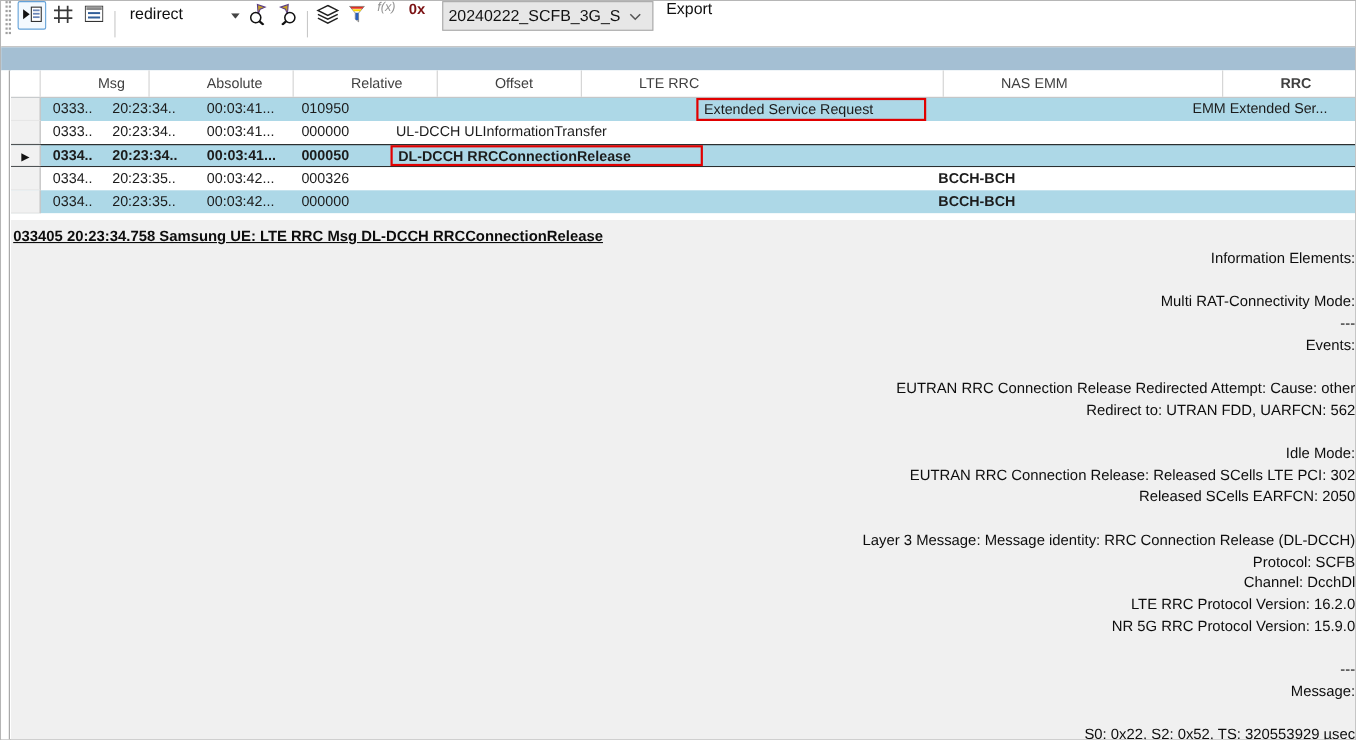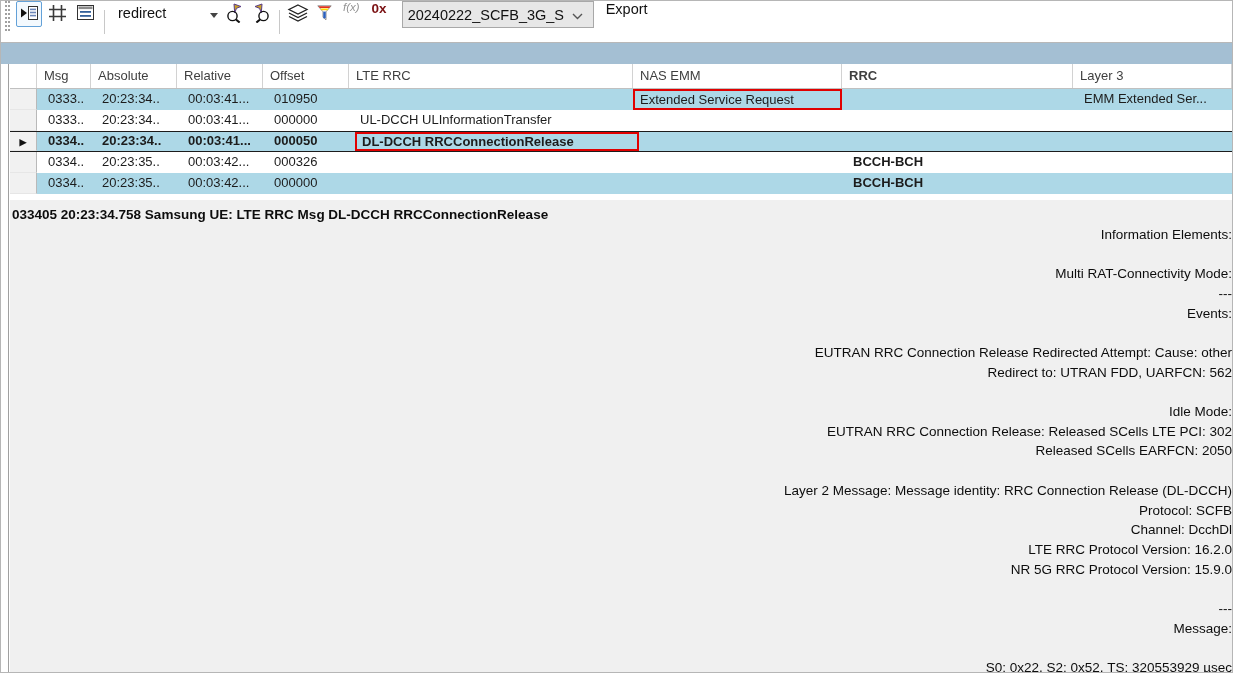--- a/index.html
+++ b/index.html
@@ -30,21 +30,21 @@
   .combo-gray .clip { width:164px; overflow:hidden; white-space:nowrap; }
   .export-btn { margin-left:12px; font-size:14.5px; color:#111; background:none; border:none;
     font-family:"Liberation Sans", sans-serif; cursor:pointer; }
   
   .band { height:21px; background:var(--band,#a4bfd3); }
   
   .content { position:relative; }
   .strip { position:absolute; left:0; top:0; width:8px; height:611px; background:#fff;
     border-right:1px solid #a0a0a0; z-index:5; }
   .hdr { display:flex; height:25px; margin-left:9px; background:#fff;
-    border-bottom:1px solid #c0c0c0; font-size:13px; color:#3f3f3f; }
+    border-bottom:1px solid #c0c0c0; font-size:13px; color:#3f3f3f;gap:45px; }
   .th { height:100%; line-height:24px; padding-left:7px; border-right:1px solid #d2d2d2;
     white-space:nowrap; overflow:hidden; cursor:default; }
   .w-marker { width:27px; flex:0 0 27px; }
   .w-msg    { width:54px; flex:0 0 54px; }
   .w-abs    { width:86px; flex:0 0 86px; }
   .w-rel    { width:86px; flex:0 0 86px; }
   .w-off    { width:86px; flex:0 0 86px; }
   .w-lte    { width:284px; flex:0 0 284px; }
   .w-nas    { width:209px; flex:0 0 209px; }
   .w-rrc    { width:231px; flex:0 0 231px;font-weight:bold; }
@@ -60,21 +60,21 @@
   .tri { font-size:9px; color:#111; line-height:18px; display:inline-block; }
   .boxed { position:absolute; top:0; bottom:0; left:0; right:0;
     border:2px solid var(--red,#e10000); padding-left:5px; line-height:16px;
     display:flex; align-items:center; }
   .boxed.ext { right:-6px; left:6px; }
   .gap { height:6px; background:#fff; margin-left:9px; }
   
   .detail { height:474px; background:var(--dbg,#f0f0f0); margin-left:9px;
     padding:5px 0 0 2px; font-size:13.5px; line-height:19.7px; color:#0d0d0d;
     overflow:hidden; }
-  .dtitle { font-weight:bold; white-space:nowrap; }
+  .dtitle { font-weight:bold; white-space:nowrap;text-decoration:underline; }
   .dline { white-space:nowrap;text-align:right; }
 </style>
 </head>
 <body>
 
 <div class="app">
 
   <div class="toolbar">
     <div class="grip"></div>
 
@@ -270,21 +270,21 @@
           <div class="dline">---</div>
           <div class="dline">Events:</div>
           <div class="dline">&nbsp;</div>
           <div class="dline">EUTRAN RRC Connection Release Redirected Attempt: Cause: other</div>
           <div class="dline">Redirect to: UTRAN FDD, UARFCN: 562</div>
           <div class="dline">&nbsp;</div>
           <div class="dline">Idle Mode:</div>
           <div class="dline">EUTRAN RRC Connection Release: Released SCells LTE PCI: 302</div>
           <div class="dline">Released SCells EARFCN: 2050</div>
           <div class="dline">&nbsp;</div>
-          <div class="dline">Layer 2 Message: Message identity: RRC Connection Release (DL-DCCH)</div>
+          <div class="dline">Layer 3 Message: Message identity: RRC Connection Release (DL-DCCH)</div>
           <div class="dline">Protocol: SCFB</div>
           <div class="dline">Channel: DcchDl</div>
           <div class="dline">LTE RRC Protocol Version: 16.2.0</div>
           <div class="dline">NR 5G RRC Protocol Version: 15.9.0</div>
           <div class="dline">&nbsp;</div>
           <div class="dline">---</div>
           <div class="dline">Message:</div>
           <div class="dline">&nbsp;</div>
           <div class="dline">S0: 0x22, S2: 0x52, TS: 320553929 µsec</div>
         </div>

